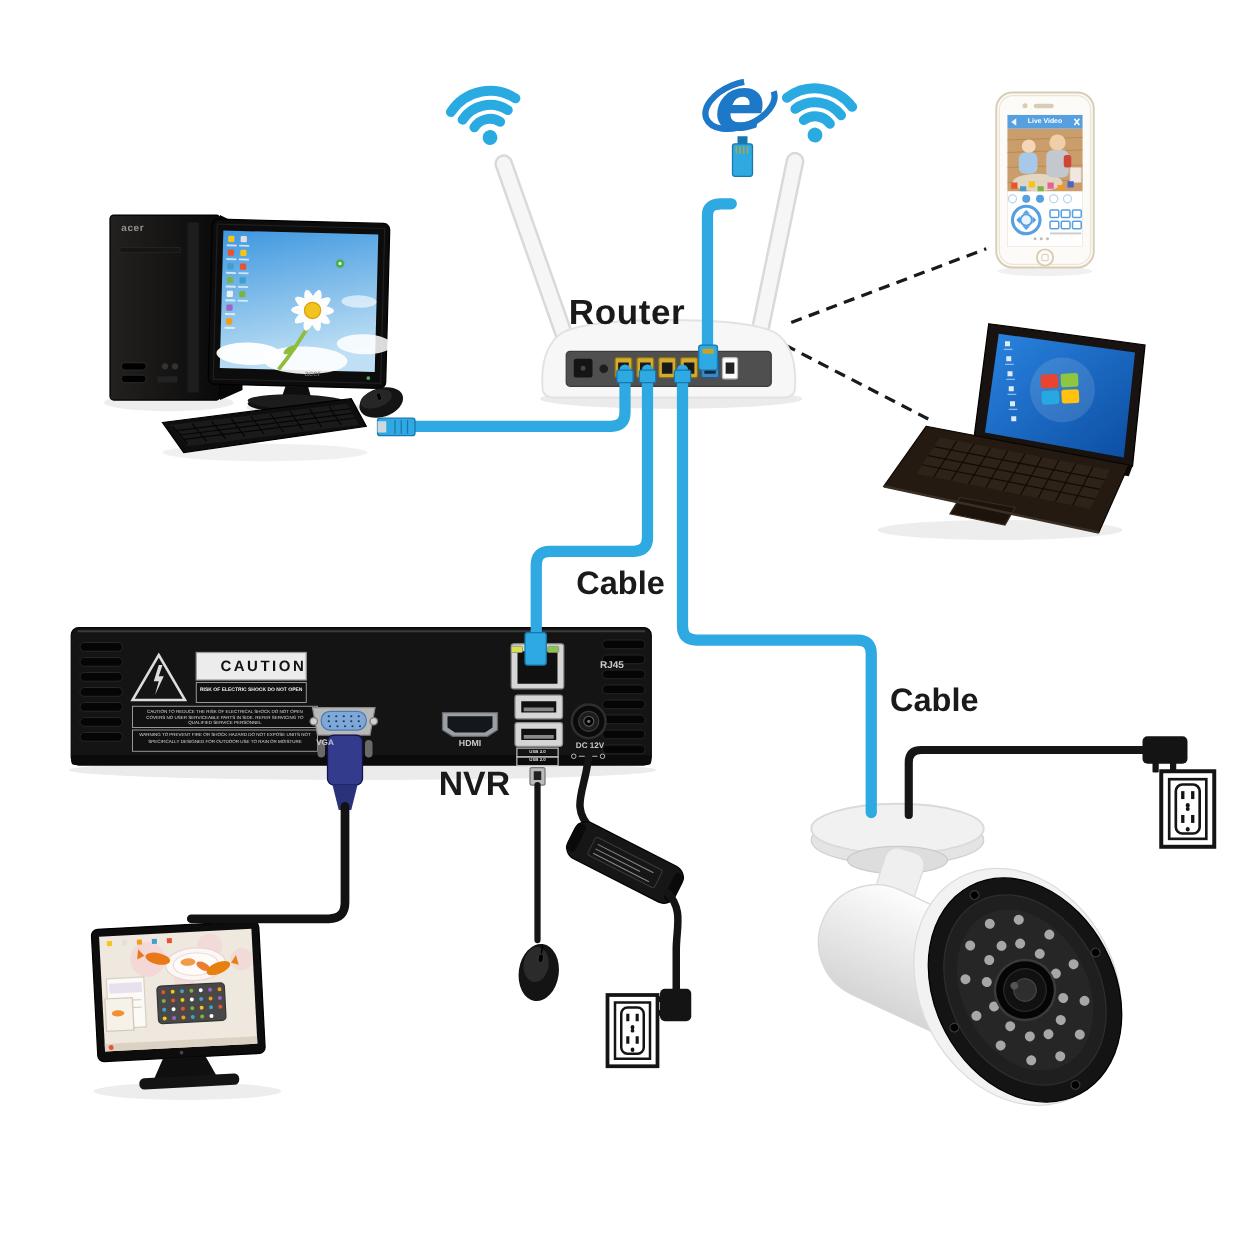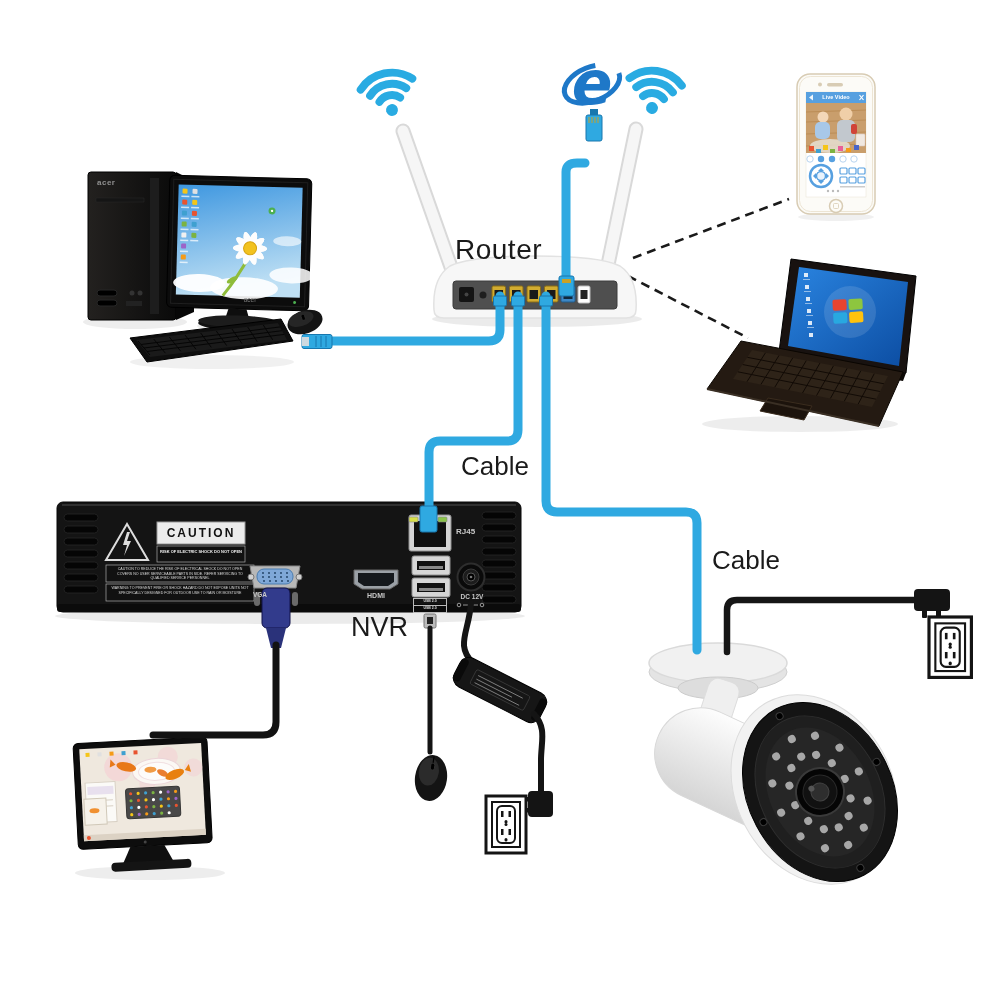--- a/index.html
+++ b/index.html
@@ -1,34 +1,34 @@
 <!DOCTYPE html>
 <html><head>
 <meta charset="utf-8">
 <style>
   html,body{margin:0;padding:0;background:#fff;}
   .stage{position:relative;width:1000px;height:1000px;background:#ffffff;overflow:hidden;
          font-family:"Liberation Sans",sans-serif;}
   .stage svg{position:absolute;left:0;top:0;}
-  .lbl{position:absolute;color:#1a1a1a;font-weight:400;white-space:nowrap;text-align:right;}
+  .lbl{position:absolute;color:#1a1a1a;font-weight:700;white-space:nowrap;text-align:right;}
   .lbl-router{left:455px;top:234px;font-size:28px;letter-spacing:.5px;}
   .lbl-cable1{left:461px;top:451px;font-size:26px;}
   .lbl-cable2{left:712px;top:545px;font-size:26px;}
   .lbl-nvr{left:351px;top:612px;font-size:27px;}
   .tiny{position:absolute;color:#c8c8c8;font-weight:bold;text-align:center;}
   .caution-title{left:157px;top:522px;width:88px;height:22px;line-height:22px;font-size:12px;
-                 letter-spacing:2px;color:#111;font-weight:bold;text-align:center;position:absolute;}
+                 letter-spacing:2px;color:#111;font-weight:bold;text-align:right;position:absolute;}
   .caution-sub{left:157px;top:546px;width:88px;height:16px;font-size:4px;line-height:5px;
                padding-top:3px;box-sizing:border-box;color:#eee;text-align:center;position:absolute;font-weight:bold;}
   .caution-para{left:107px;width:146px;height:17px;font-size:3.6px;line-height:4.6px;
                 padding:2px 4px;box-sizing:border-box;color:#ddd;text-align:center;position:absolute;}
   .p1{top:565px;} .p2{top:584px;}
   .vga-lbl{left:240px;top:591px;width:40px;font-size:6.5px;}
   .hdmi-lbl{left:354px;top:592px;width:44px;font-size:7px;}
-  .rj45-lbl{left:456px;top:527px;width:34px;font-size:8px;text-align:left;}
+  .rj45-lbl{left:480px;top:527px;width:34px;font-size:8px;text-align:left;}
   .dc-lbl{left:450px;top:593px;width:44px;font-size:6.5px;}
   .usb-box{position:absolute;left:413px;width:32px;height:6px;border:0.5px solid #bbb;
            color:#ddd;font-size:3.5px;line-height:5px;text-align:center;font-weight:bold;}
   .usb1{top:598px;} .usb2{top:605px;}
   .brand-tower{left:97px;top:178px;font-size:8px;color:#909090;font-weight:bold;letter-spacing:.5px;position:absolute;}
   .brand-monitor{left:222px;top:296px;width:56px;font-size:6.5px;color:#787878;text-align:center;position:absolute;}
   .phone-title{left:806px;top:92px;width:60px;height:11px;line-height:11px;font-size:5.5px;
                color:#fff;font-weight:bold;text-align:center;position:absolute;}
 </style>
 </head>

